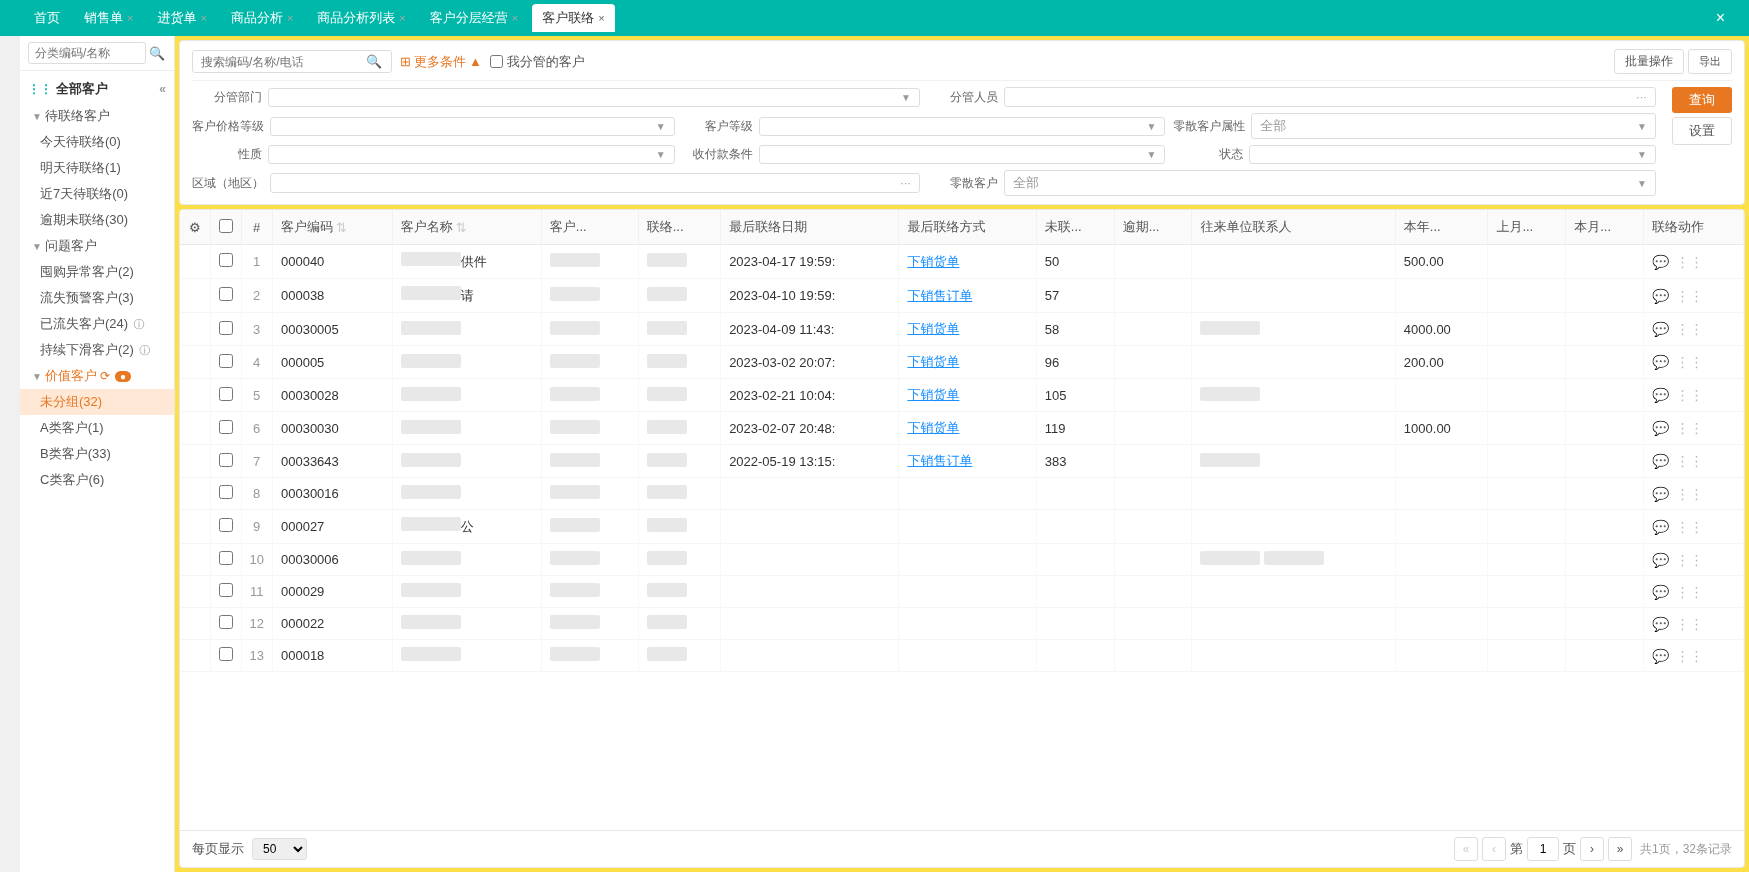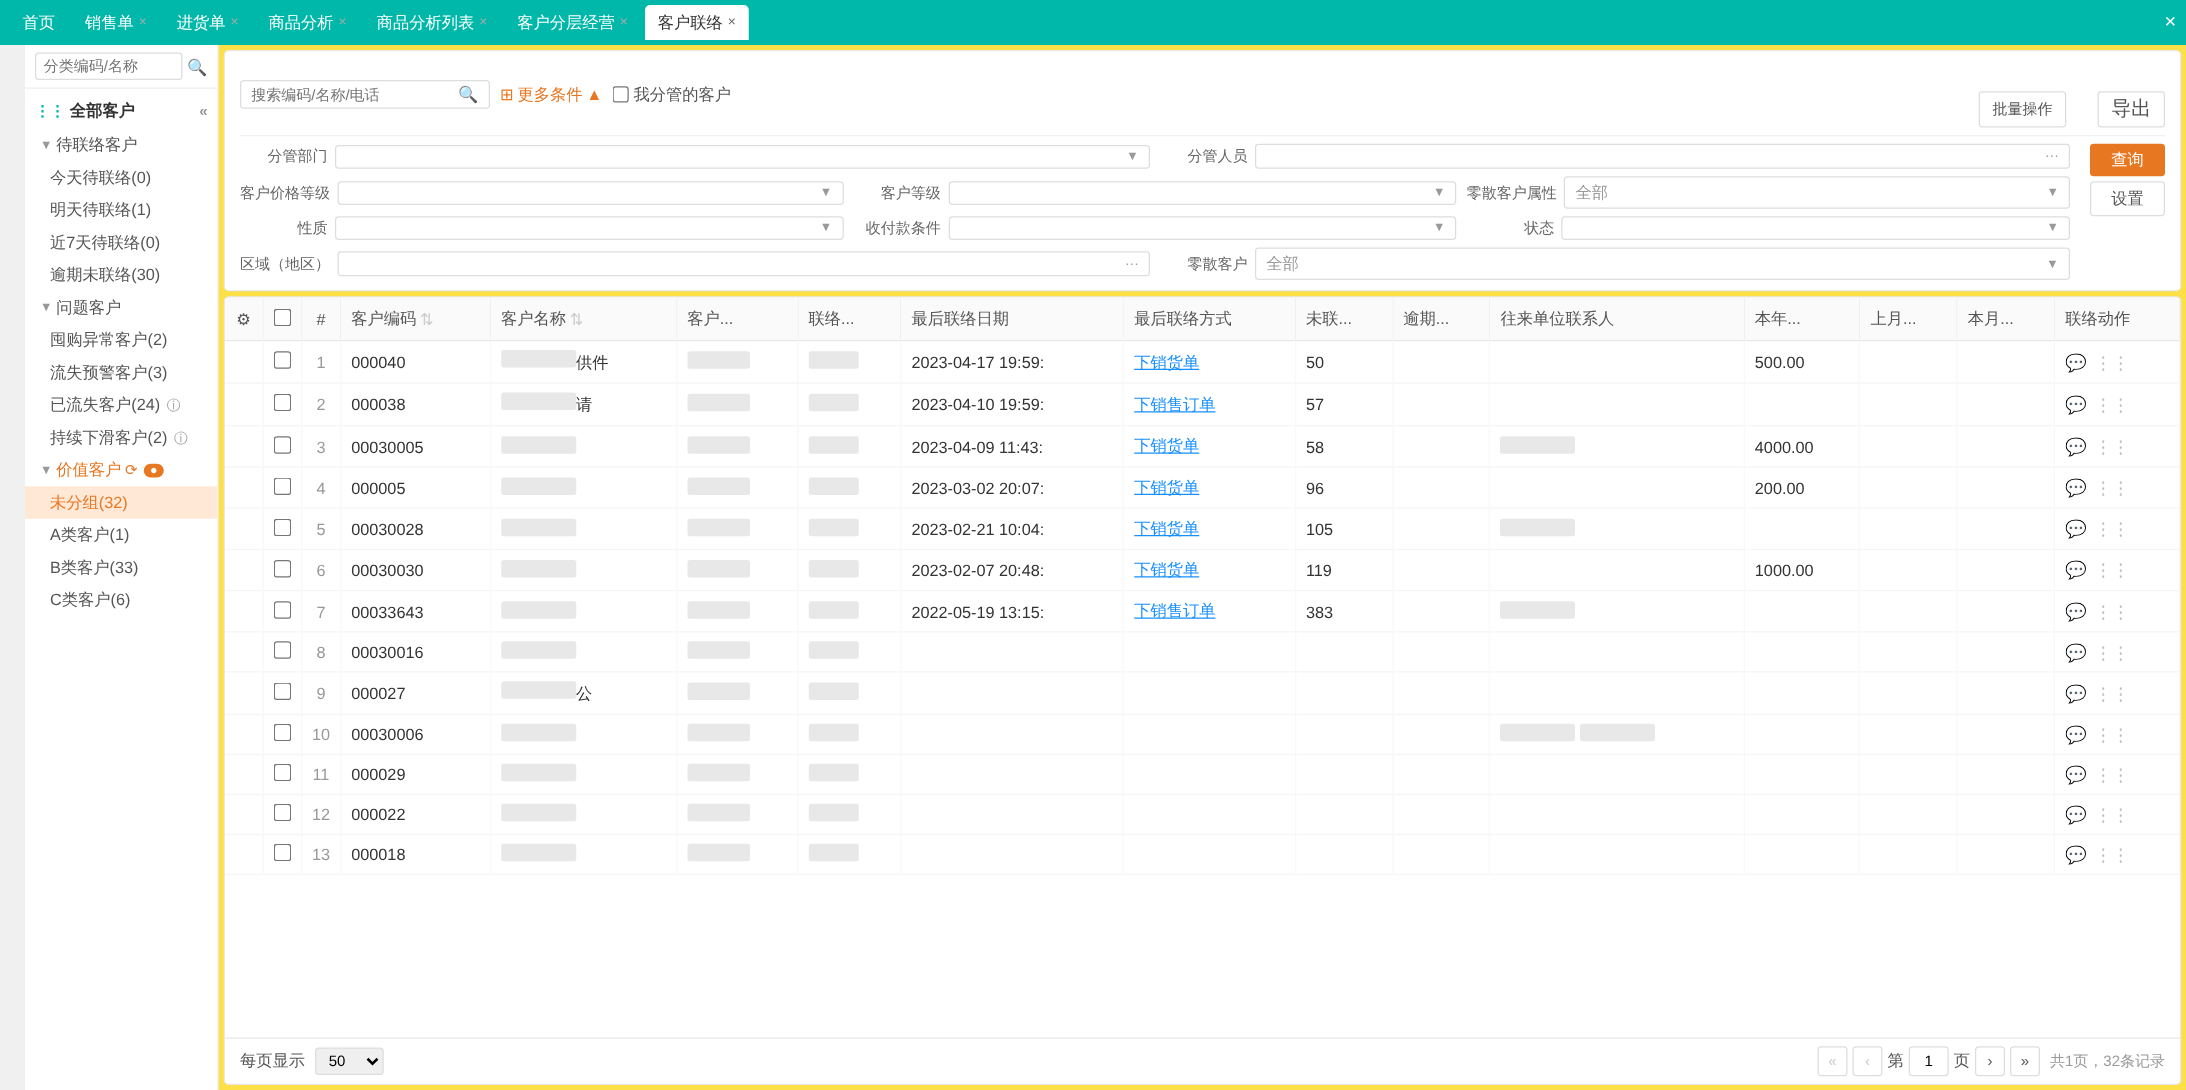--- a/index.html
+++ b/index.html
@@ -4,21 +4,21 @@
   <style>
     * { box-sizing: border-box; margin: 0; padding: 0; font-family: 'Microsoft YaHei', Arial, sans-serif; font-size: 13px; }
     body { background: #f5f5f5; overflow: hidden; }
 
     
     .top-nav {
       display: flex;
       align-items: center;
       background: #00b8a9;
       height: 36px;
-      padding: 0 8px;
+      padding: 0 24px;
       gap: 4px;
       text-align: center;
     }
     .nav-tab {
       display: flex;
       align-items: center;
       height: 28px;
       padding: 0 10px;
       border-radius: 4px 4px 0 0;
       color: #fff;
@@ -156,23 +156,23 @@
       font-size: 12px;
     }
     .my-customers {
       display: flex;
       align-items: center;
       gap: 4px;
       font-size: 12px;
       color: #555;
       cursor: pointer;
     }
-    .filter-right { margin-left: auto; display: flex; gap: 25px; margin-top: 24px; }
+    .filter-right { margin-left: auto; display: flex; gap: 4px; }
     .btn-batch { border: 1px solid #ddd; background: #fff; padding: 3px 10px; border-radius: 3px; cursor: pointer; font-size: 12px; color: #555; }
-    .btn-export { border: 1px solid #ddd; background: #fff; padding: 3px 10px; border-radius: 3px; cursor: pointer; font-size: 16px; color: #555; }
+    .btn-export { border: 1px solid #ddd; background: #fff; padding: 3px 10px; border-radius: 3px; cursor: pointer; font-size: 11px; color: #555; }
 
     .filter-rows { display: flex; flex-direction: column; gap: 6px; }
     .filter-row { display: flex; align-items: center; gap: 8px; }
     .filter-field {
       display: flex;
       align-items: center;
       gap: 6px;
       flex: 1;
     }
     .filter-label { color: #666; font-size: 12px; white-space: nowrap; min-width: 70px; text-align: right; }

